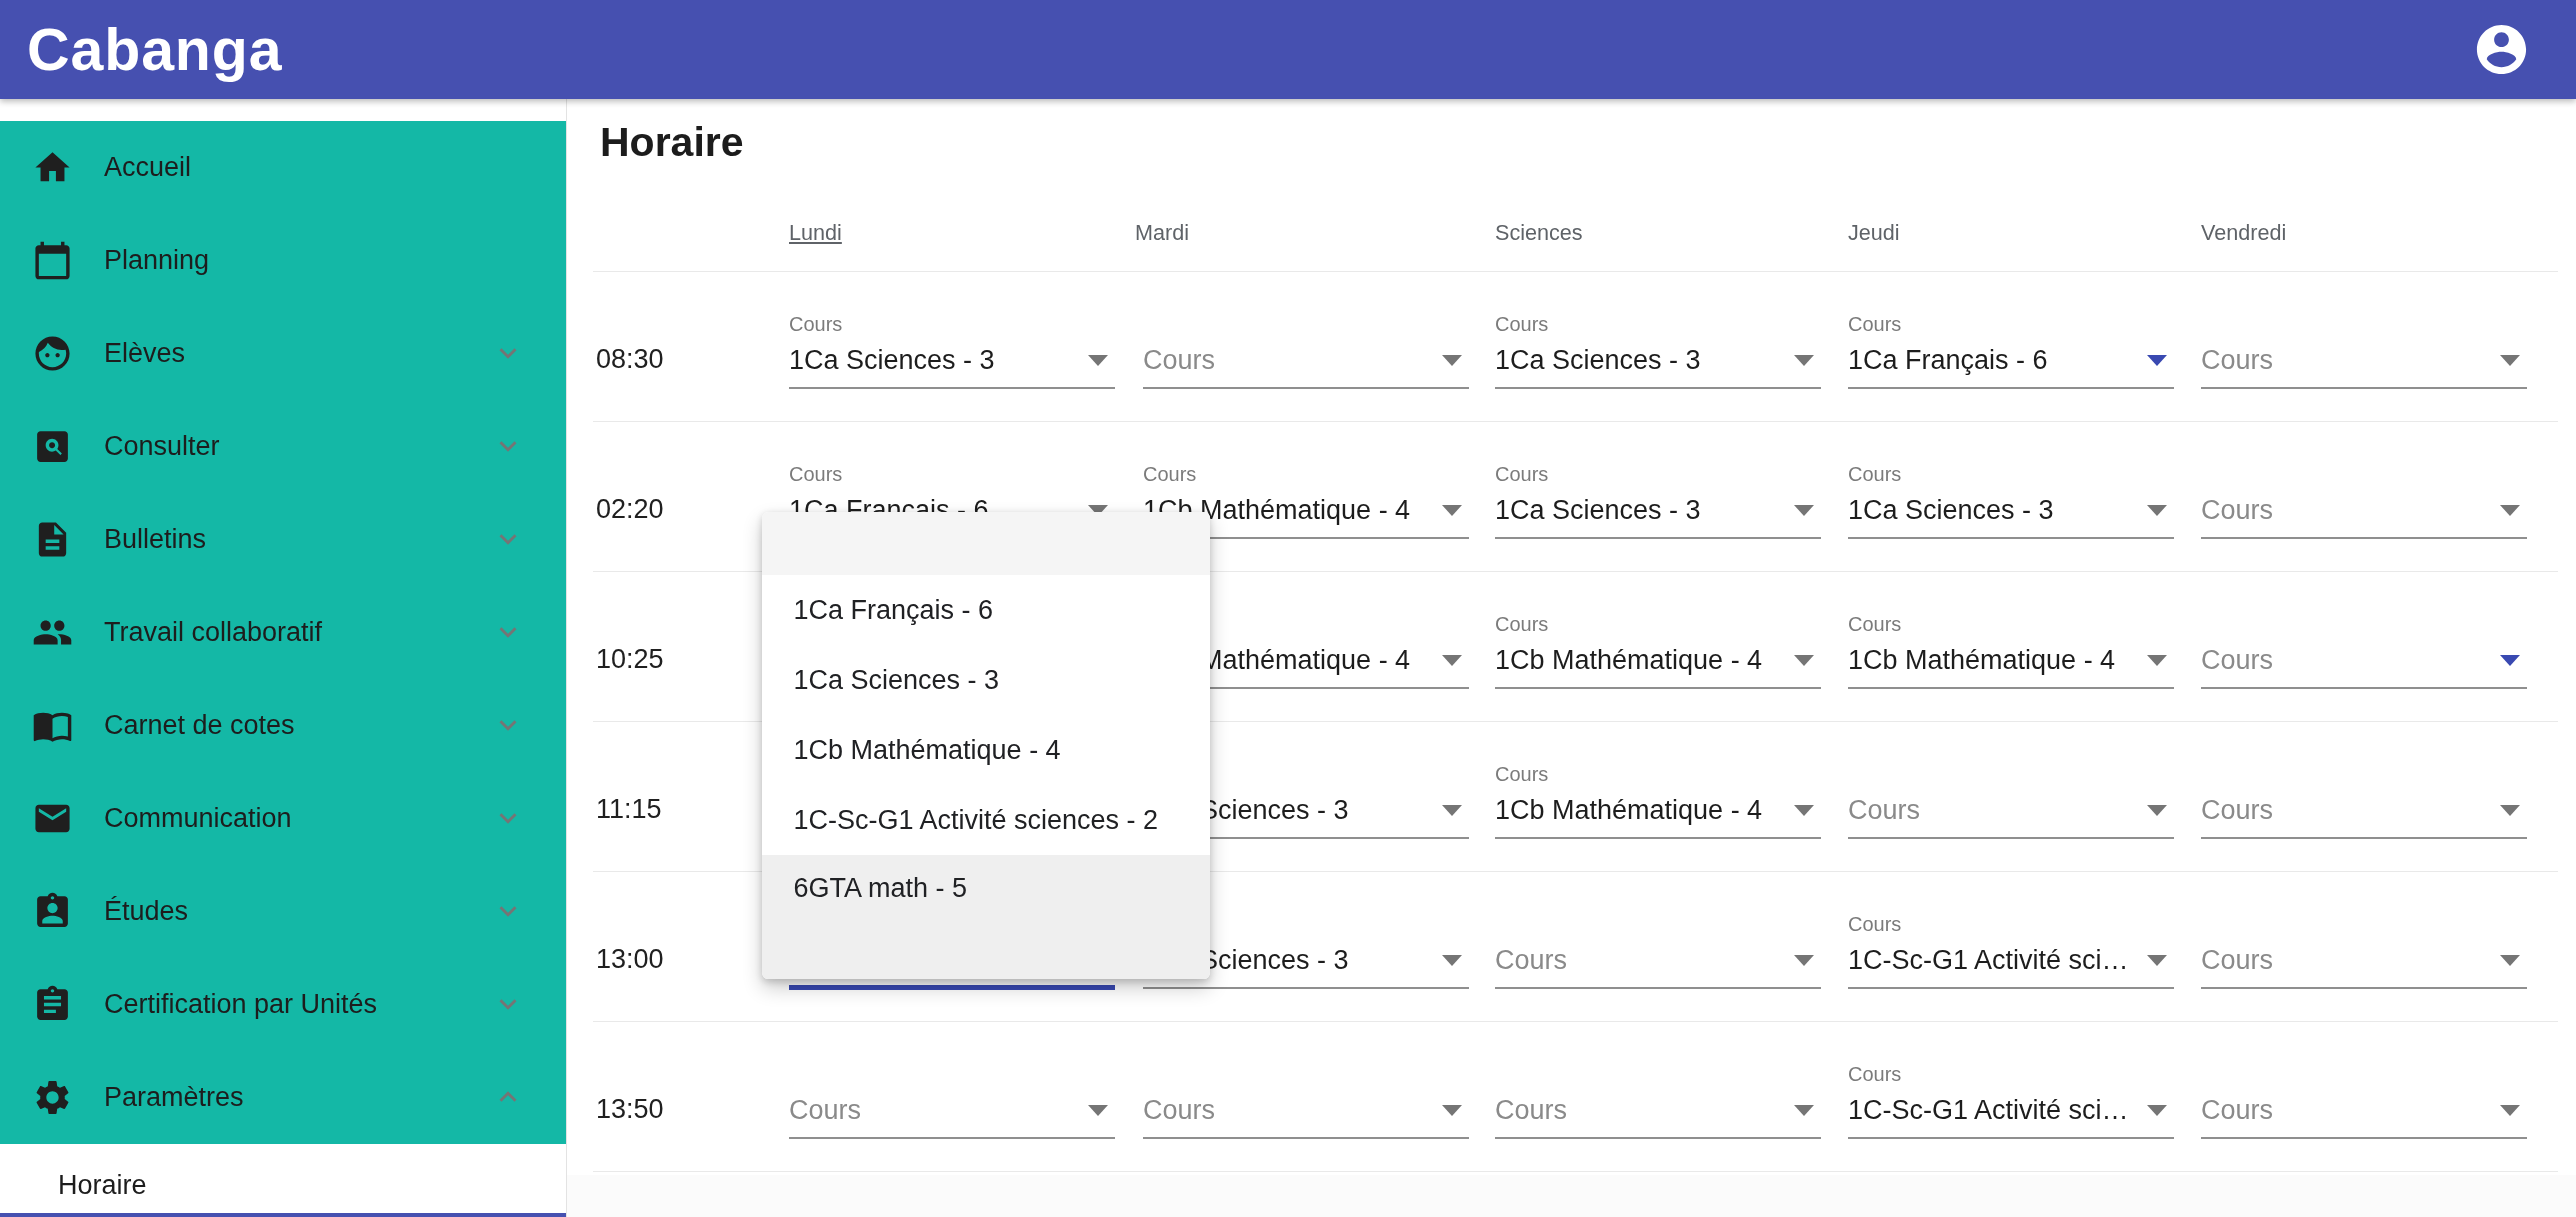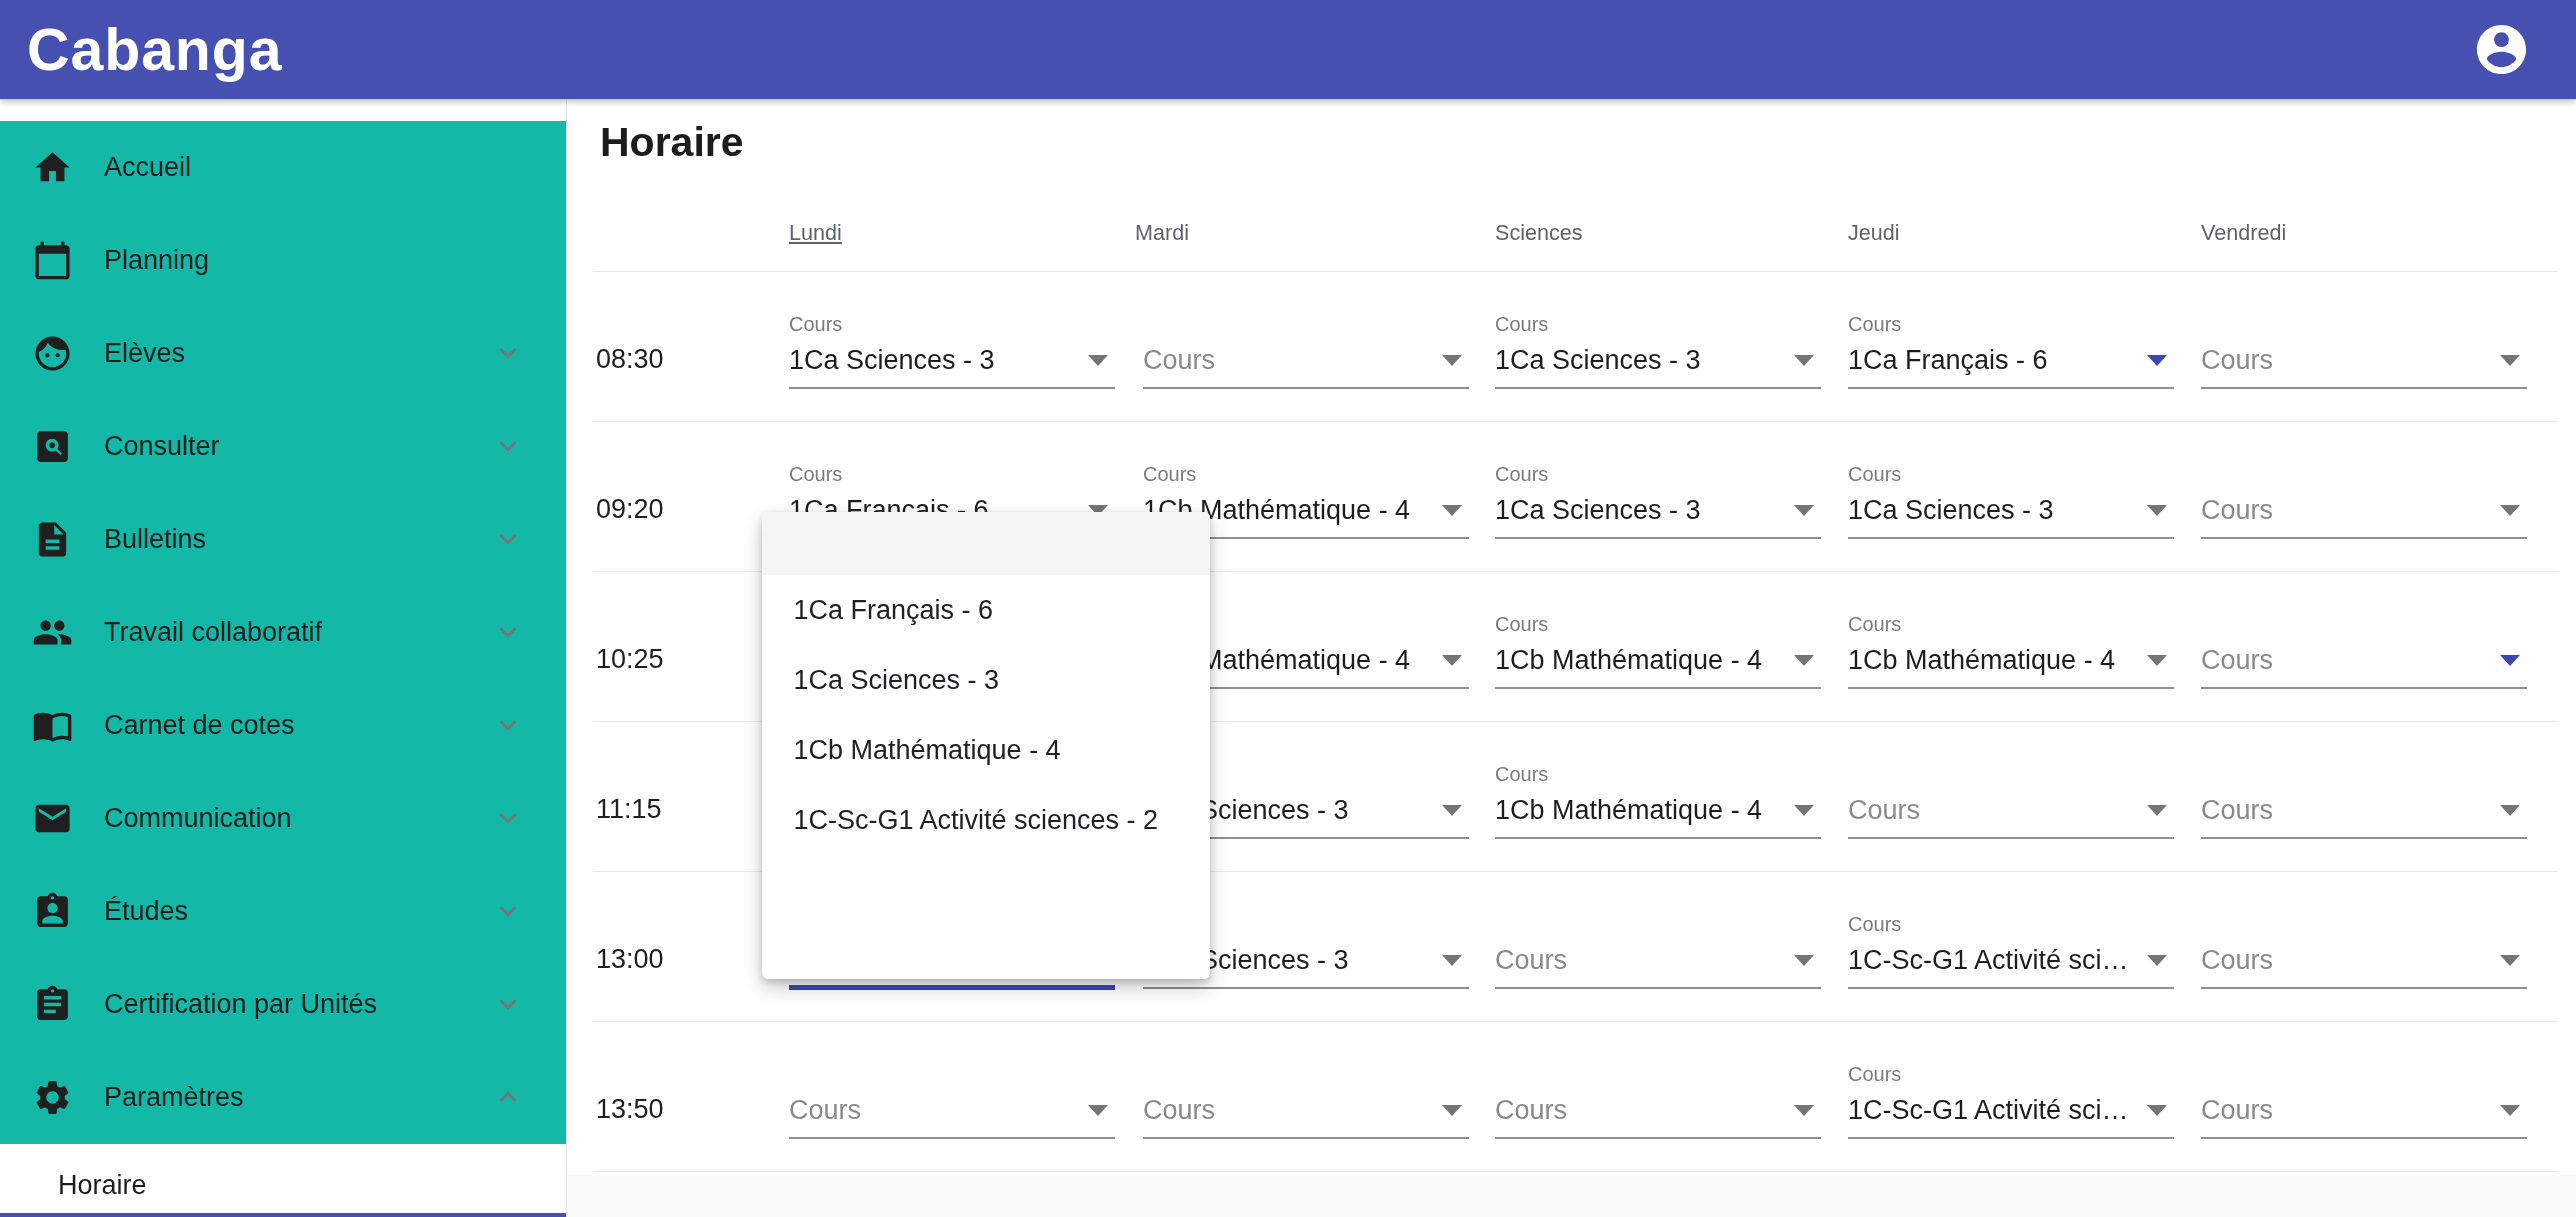--- a/index.html
+++ b/index.html
@@ -259,21 +259,21 @@
         <div class="cell" style="left: 1634px;">
           <div class="f-value">
             <span class="ph">Cours</span>
           </div>
           <div class="f-arrow"></div>
           <div class="f-line"></div>
         </div>
         <div class="row-divider"></div>
       </div>
       <div class="row">
-        <div class="time">09:20</div>
+        <div class="time">02:20</div>
         <div class="cell" style="left: 222px;">
           <div class="f-label">Cours</div>
           <div class="f-value">
             <span>1Ca Français - 6</span>
           </div>
           <div class="f-arrow"></div>
           <div class="f-line"></div>
         </div>
         <div class="cell" style="left: 576px;">
           <div class="f-label">Cours</div>
@@ -474,14 +474,15 @@
     </div>
   <div class="bottom-strip"></div>
 </div>
 
 <div class="menu" id="menu">
     <div class="option empty"></div>
     <div class="option">1Ca Français - 6</div>
     <div class="option">1Ca Sciences - 3</div>
     <div class="option">1Cb Mathématique - 4</div>
     <div class="option">1C-Sc-G1 Activité sciences - 2</div>
+    <div class="option hl">6GTA math - 5</div>
   </div>
 
 
 </body></html>

